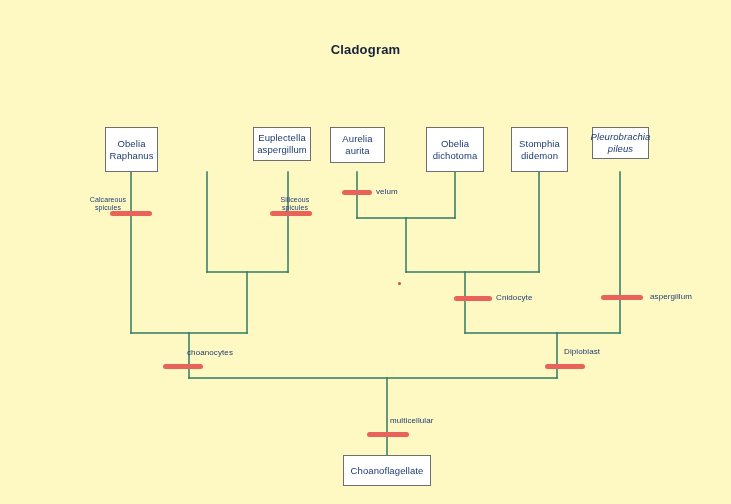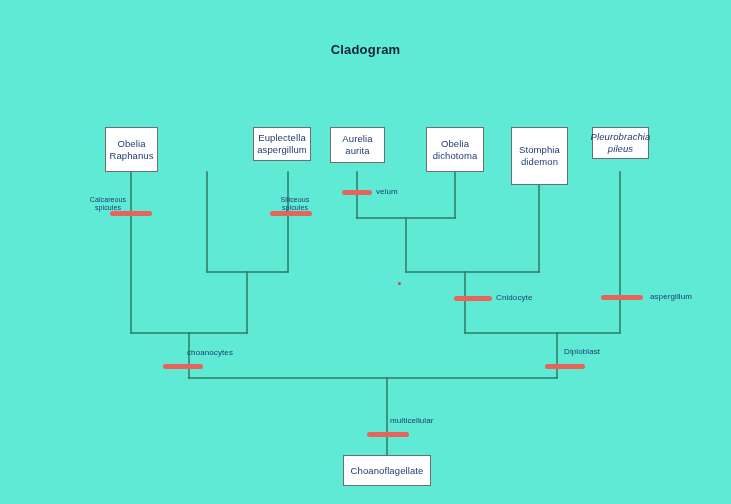--- a/index.html
+++ b/index.html
@@ -7,21 +7,21 @@
     padding: 0;
     background: #ffffff;
   }
   body {
     font-family: "Liberation Sans", sans-serif;
   }
   #canvas {
     position: relative;
     width: 731px;
     height: 504px;
-    background: #5eead4;
+    background: #fef9c3;
     overflow: hidden;
   }
   #title {
     position: absolute;
     top: 42px;
     left: 0;
     width: 731px;
     text-align: center;
     font-size: 13px;
     font-weight: bold;
@@ -112,21 +112,21 @@
 
       <path d="M189,378 L557,378"></path>
       <path d="M387,378 L387,455"></path>
     </g>
   </svg>
 
   <div class="taxon-box" style="left:105px; top:127px; width:53px; height:45px;">Obelia Raphanus</div>
   <div class="taxon-box" style="left:253px; top:127px; width:58px; height:34px;">Euplectella aspergillum</div>
   <div class="taxon-box" style="left:330px; top:127px; width:55px; height:36px;">Aurelia aurita</div>
   <div class="taxon-box" style="left:426px; top:127px; width:58px; height:45px;">Obelia dichotoma</div>
-  <div class="taxon-box" style="left:511px; top:127px; width:57px; height:58px;">Stomphia didemon</div>
+  <div class="taxon-box" style="left:511px; top:127px; width:57px; height:45px;">Stomphia didemon</div>
   <div class="taxon-box" style="left:592px; top:127px; width:57px; height:32px;font-style:italic;">Pleurobrachia pileus</div>
 
   <div class="taxon-box" style="left:343px; top:455px; width:88px; height:31px;">Choanoflagellate</div>
 
   <div class="hashmark" style="left:110px; top:211px; width:42px;"></div>
   <div class="hashmark" style="left:270px; top:211px; width:42px;"></div>
   <div class="hashmark" style="left:342px; top:190px; width:30px;"></div>
   <div class="hashmark" style="left:454px; top:296px; width:38px;"></div>
   <div class="hashmark" style="left:601px; top:295px; width:42px;"></div>
   <div class="hashmark" style="left:163px; top:364px; width:40px;"></div>

